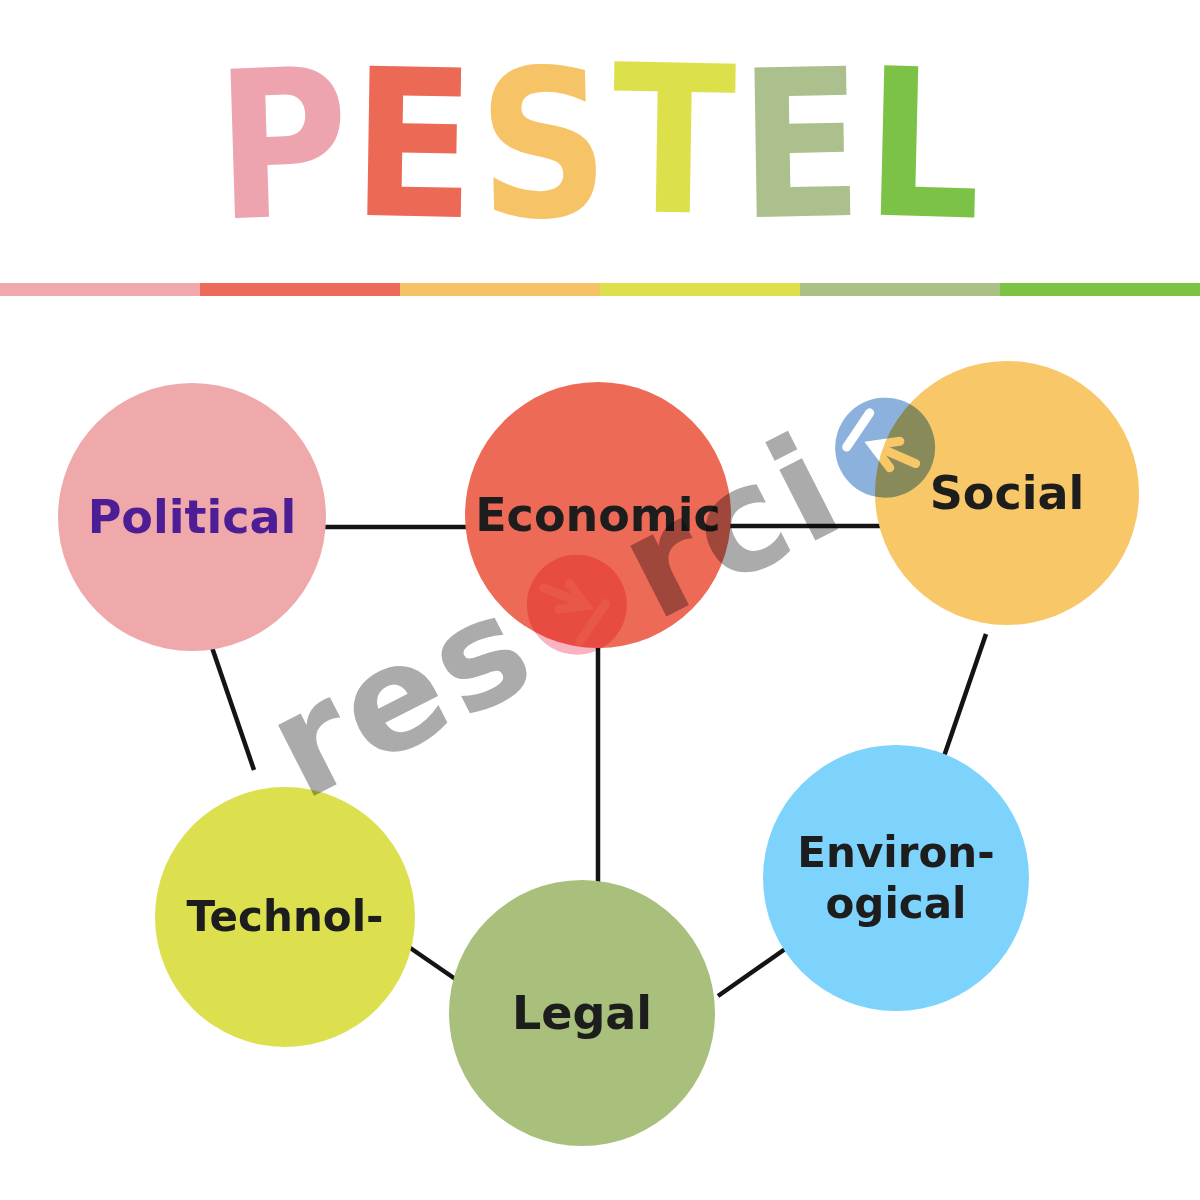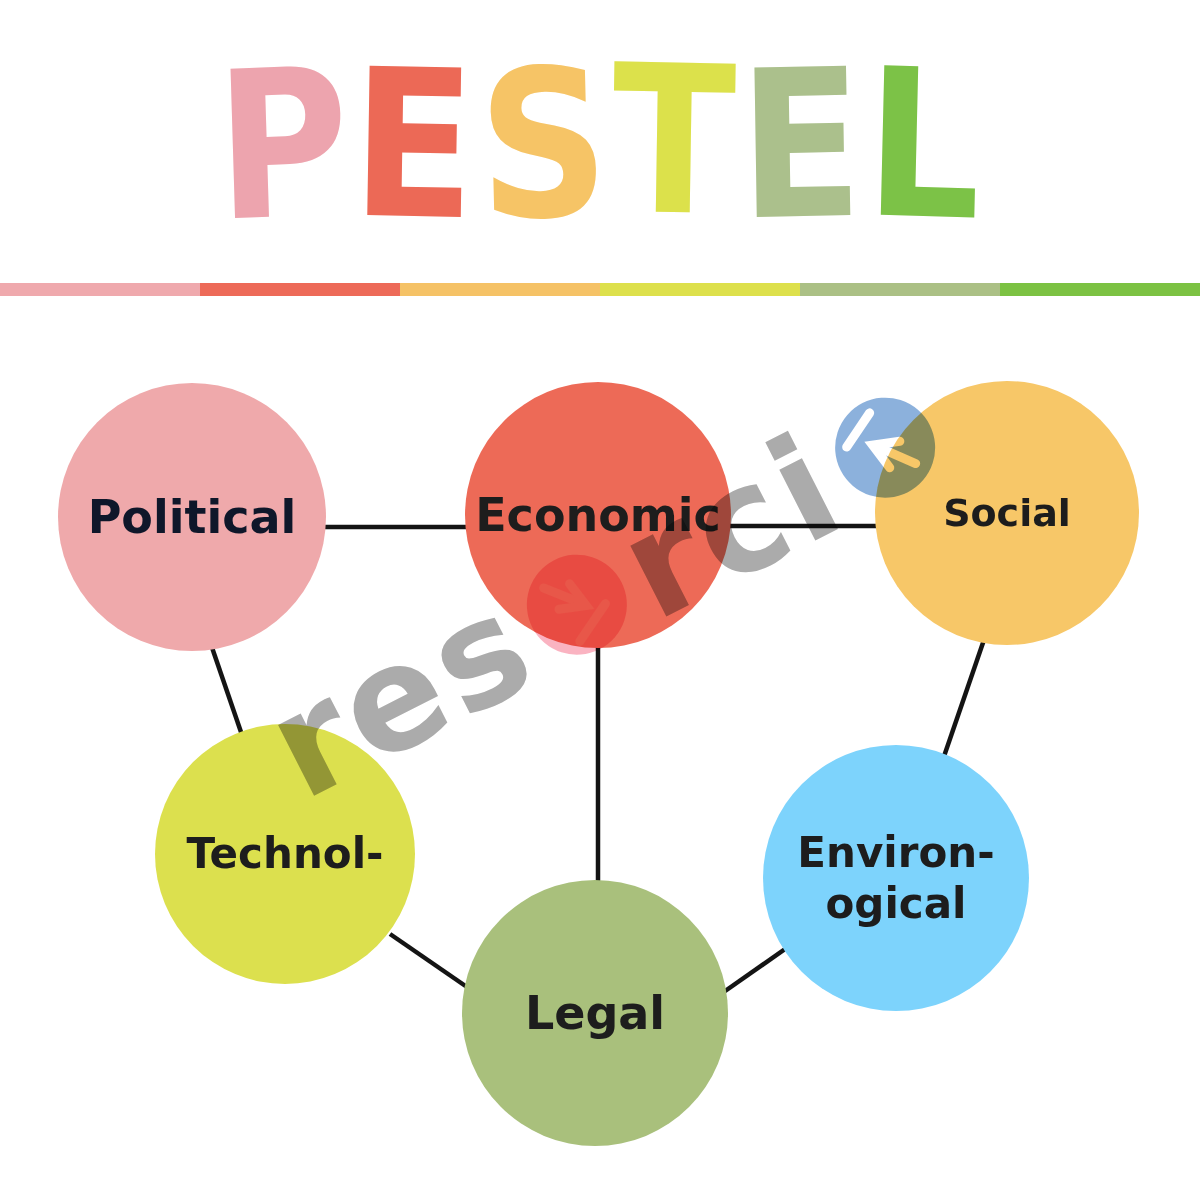--- a/index.html
+++ b/index.html
@@ -66,37 +66,37 @@
   <svg id="edges" viewBox="0 0 1200 1200">
       <line x1="300" y1="527" x2="490" y2="527" stroke="#141414" stroke-width="4.5"></line>
       <line x1="712" y1="526" x2="897" y2="526" stroke="#141414" stroke-width="4.5"></line>
       <line x1="206" y1="630" x2="254" y2="770" stroke="#141414" stroke-width="4.5"></line>
       <line x1="598" y1="635" x2="598" y2="900" stroke="#141414" stroke-width="4.5"></line>
       <line x1="986" y1="634" x2="940" y2="768" stroke="#141414" stroke-width="4.5"></line>
       <line x1="390" y1="934" x2="480" y2="996" stroke="#141414" stroke-width="4.5"></line>
       <line x1="718" y1="996" x2="805" y2="935" stroke="#141414" stroke-width="4.5"></line>
     </svg>
   <div id="nodes">
-      <div class="node" style="left: 58px; top: 383px; height: 268px; width: 268px; background: rgb(239, 169, 171); color: #0f172a; font-size: 46px;">
+      <div class="node" style="left: 58px; top: 383px; height: 268px; width: 268px; background: rgb(239, 169, 171); color: #4c1d95; font-size: 46px;">
         <span class="node-line">Political</span>
       </div>
       <div class="node" style="left: 465px; top: 382px; height: 266px; width: 266px; background: rgb(237, 106, 87); color: rgb(29, 29, 29); font-size: 46px; align-items: center;">
         <span class="node-line">Economic</span>
       </div>
-      <div class="node" style="left: 875px; top: 381px; height: 264px; width: 264px; background: rgb(247, 199, 104); color: rgb(29, 29, 29); font-size: 38px;">
+      <div class="node" style="left: 875px; top: 361px; height: 264px; width: 264px; background: rgb(247, 199, 104); color: rgb(29, 29, 29); font-size: 46px;">
         <span class="node-line">Social</span>
       </div>
-      <div class="node" style="left: 155px; top: 724px; height: 260px; width: 260px; background: rgb(220, 224, 78); color: rgb(29, 29, 29); font-size: 42px;">
+      <div class="node" style="left: 155px; top: 787px; height: 260px; width: 260px; background: rgb(220, 224, 78); color: rgb(29, 29, 29); font-size: 42px;">
         <span class="node-line">Technol-</span>
       </div>
       <div class="node" style="left: 763px; top: 745px; height: 266px; width: 266px; background: #7dd3fc; color: rgb(29, 29, 29); font-size: 42px;">
         <span class="node-line">Environ-</span>
         <span class="node-line">ogical</span>
       </div>
-      <div class="node" style="left: 462px; top: 880px; height: 266px; width: 266px; background: rgb(169, 192, 124); color: rgb(29, 29, 29); font-size: 46px;">
+      <div class="node" style="left: 449px; top: 880px; height: 266px; width: 266px; background: rgb(169, 192, 124); color: rgb(29, 29, 29); font-size: 46px;">
         <span class="node-line">Legal</span>
       </div>
     </div>
   <div id="watermark">
       <span class="wm-text" style="color: rgb(171, 171, 171);">res</span>
       <div class="wm-circle" style="background: rgba(247, 139, 160, 0.65);">
         <svg viewBox="0 0 100 100">
           <path d="M28 20 L56 52" fill="none" stroke="#fad0d4" stroke-width="9" stroke-linecap="round"></path>
           <path d="M53 28 L58 55 L32 46" fill="none" stroke="#fad0d4" stroke-width="9" stroke-linecap="round"></path>
           <path d="M36 84 L76 62" fill="none" stroke="#fad0d4" stroke-width="9" stroke-linecap="round"></path>

